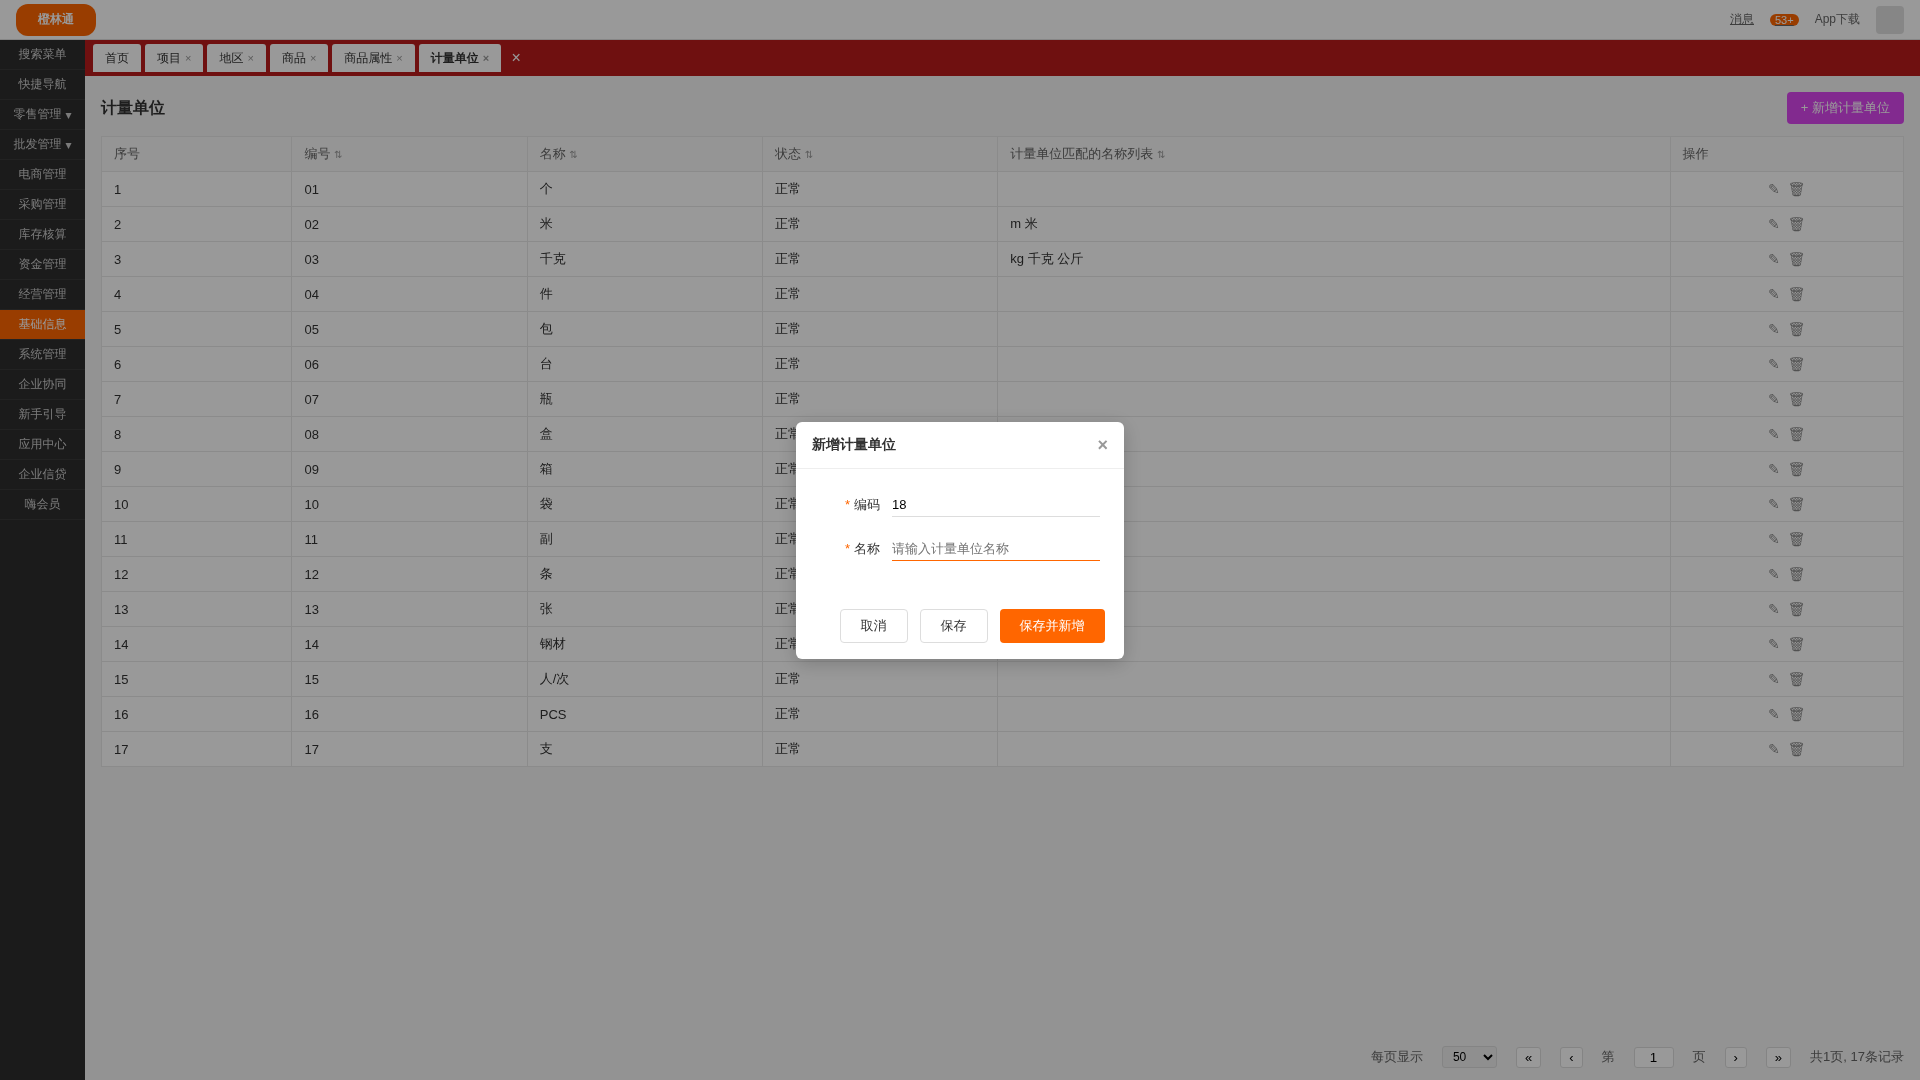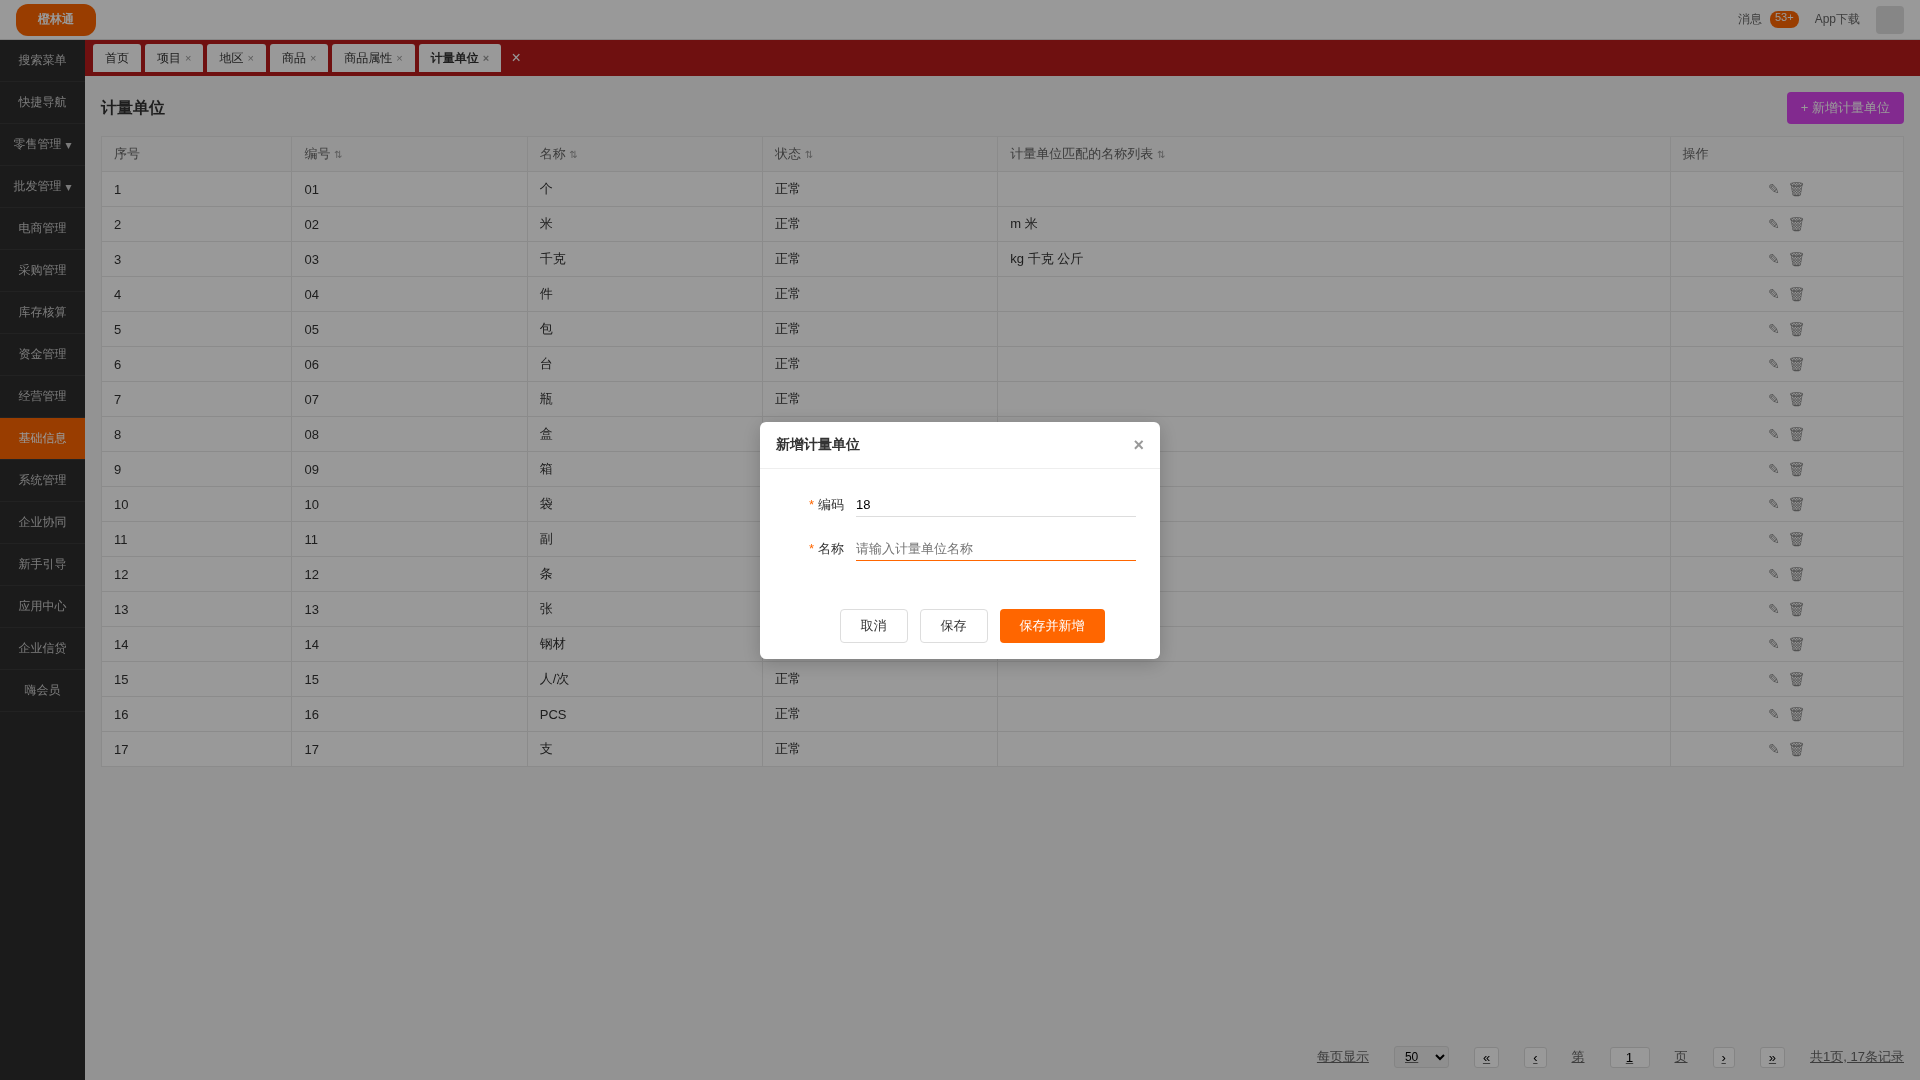--- a/index.html
+++ b/index.html
@@ -23,39 +23,39 @@
       background: #f60;
       border-radius: 12px;
       display: flex;
       align-items: center;
       justify-content: center;
       color: #fff;
       font-size: 12px;
       font-weight: bold;
     }
     .top-bar-right { display: flex; align-items: center; gap: 16px; }
-    .top-bar-msg { display: flex; gap: 8px; font-size: 12px; color: #666; }
+    .top-bar-msg { display: flex; align-items: center; gap: 16px; font-size: 12px; color: #666; text-decoration: underline; }
     .badge { background: #f60; color: #fff; border-radius: 8px; padding: 0 5px; font-size: 11px; }
     .app-download { font-size: 12px; color: #666; display: flex; align-items: center; gap: 4px; }
     .avatar { width: 28px; height: 28px; background: #e0e0e0; border-radius: 4px; }
 
     
     .main-layout { display: flex; flex: 1; overflow: hidden; }
 
     
     .sidebar {
       width: 85px;
       background: #2d2d2d;
       display: flex;
       flex-direction: column;
       flex-shrink: 0;
       overflow-y: auto;
     }
     .sidebar-item {
-      padding: 12px 8px;
+      padding: 6px 8px;
       color: #ccc;
       font-size: 12px;
       text-align: center;
       cursor: pointer;
       border-bottom: 1px solid #3a3a3a;
     }
     .sidebar-item.active { background: #f60; color: #fff; }
     .sidebar-item-with-arrow { display: flex; align-items: center; justify-content: center; gap: 4px; }
 
     
@@ -130,25 +130,24 @@
     .sort-icon { color: #999; font-size: 10px; }
     .action-icons { display: flex; gap: 8px; justify-content: center; }
     .action-icon { color: #888; cursor: pointer; font-size: 14px; }
 
     
     .pagination {
       display: flex;
       align-items: center;
       justify-content: flex-end;
       padding: 12px 16px;
-      gap: 25px;
+      gap: 19px;
       font-size: 13px;
       color: #666;
       background: #f5f5f5;
-      text-decoration: underline;
     }
     .page-size-select {
       border: 1px solid #ddd;
       padding: 2px 6px;
       border-radius: 3px;
       font-size: 12px;
     }
     .page-btn {
       border: 1px solid #ddd;
       background: #fff;
@@ -171,21 +170,21 @@
       top: 0; left: 0; right: 0; bottom: 0;
       background: rgba(0,0,0,0.4);
       display: flex;
       align-items: center;
       justify-content: center;
       z-index: 1000;
     }
     .modal {
       background: #fff;
       border-radius: 6px;
-      width: 400px;
+      width: 328px;
       box-shadow: 0 4px 20px rgba(0,0,0,0.2);
     }
     .modal-header {
       padding: 14px 16px;
       font-size: 14px;
       font-weight: bold;
       border-bottom: 1px solid #eee;
       display: flex;
       justify-content: space-between;
       align-items: center;

